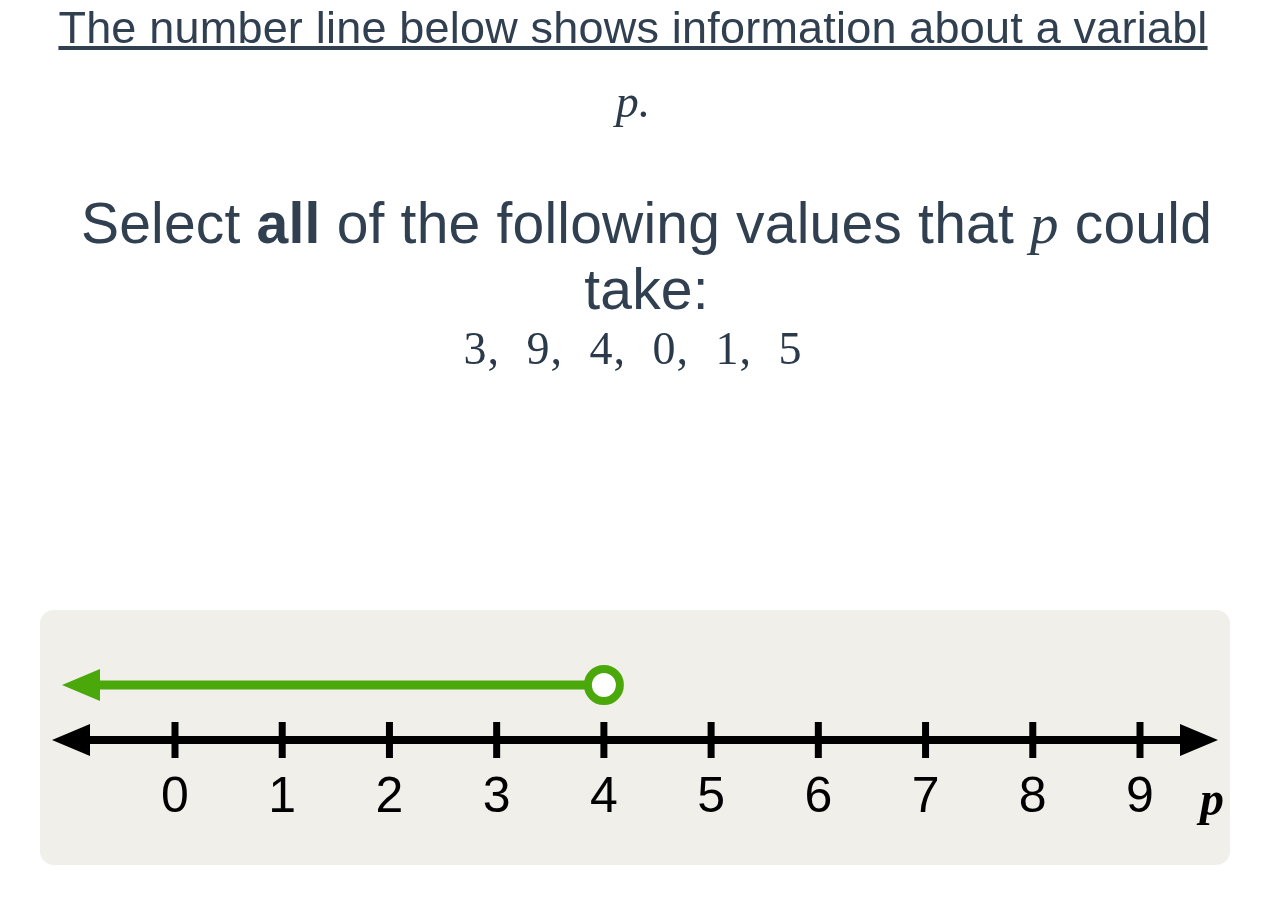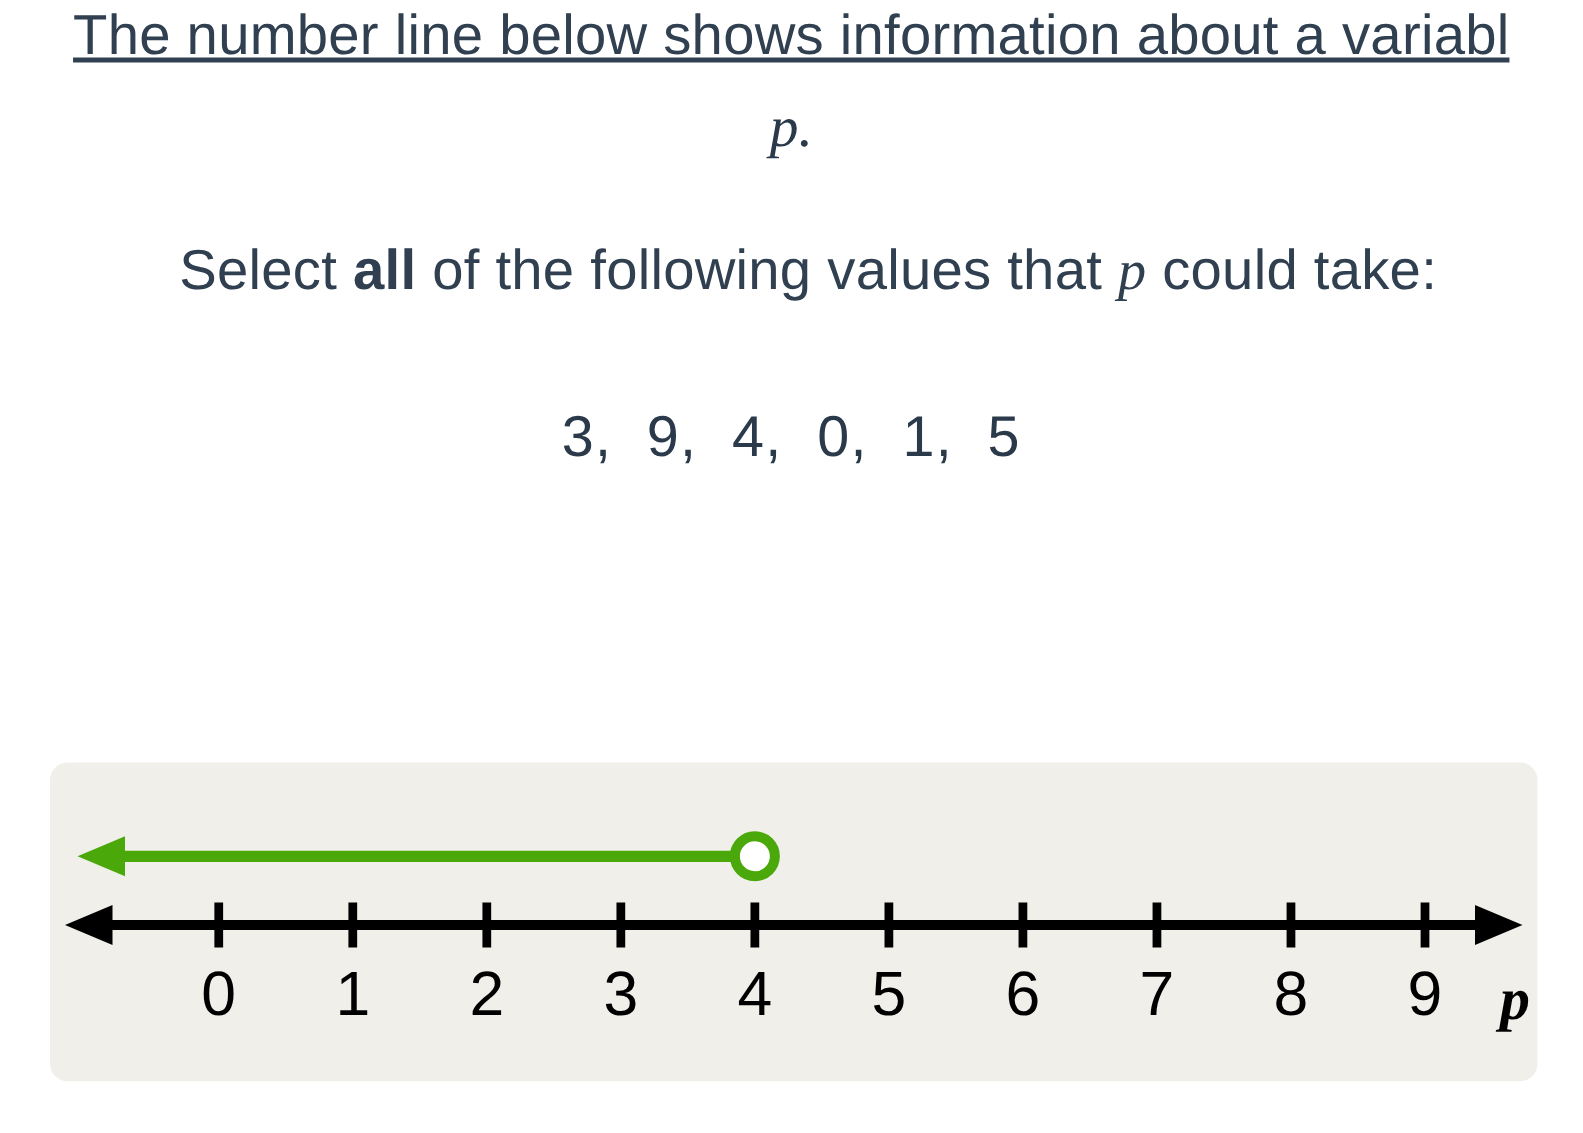--- a/index.html
+++ b/index.html
@@ -32,40 +32,40 @@
       font-style: italic;
       font-size: 46px;
       color: #2a3a4a;
       text-align: center;
       position: absolute;
       top: 75px;
       left: 0;
       width: 100%;
     }
     .question-line2 {
-      font-size: 45px;
+      font-size: 57px;
       font-weight: 400;
       color: #304050;
       text-align: center;
       position: absolute;
       top: 190px;
       left: 0;
       width: 100%;
       letter-spacing: 0.2px;
       padding-left: 27px;
     }
     .question-line2 .bold {
       font-weight: 700;
     }
     .question-line2 .italic-p {
       font-family: 'Georgia', 'Times New Roman', serif;
       font-style: italic;
     }
     .values-list {
-      font-family: Liberation Sans, sans-serif;
+      font-family: Liberation Serif, serif;
       font-size: 46px;
       color: #2a3a4a;
       text-align: center;
       position: absolute;
       top: 322px;
       left: 0;
       width: 100%;
       letter-spacing: 1px;
       word-spacing: 14px;
     }

